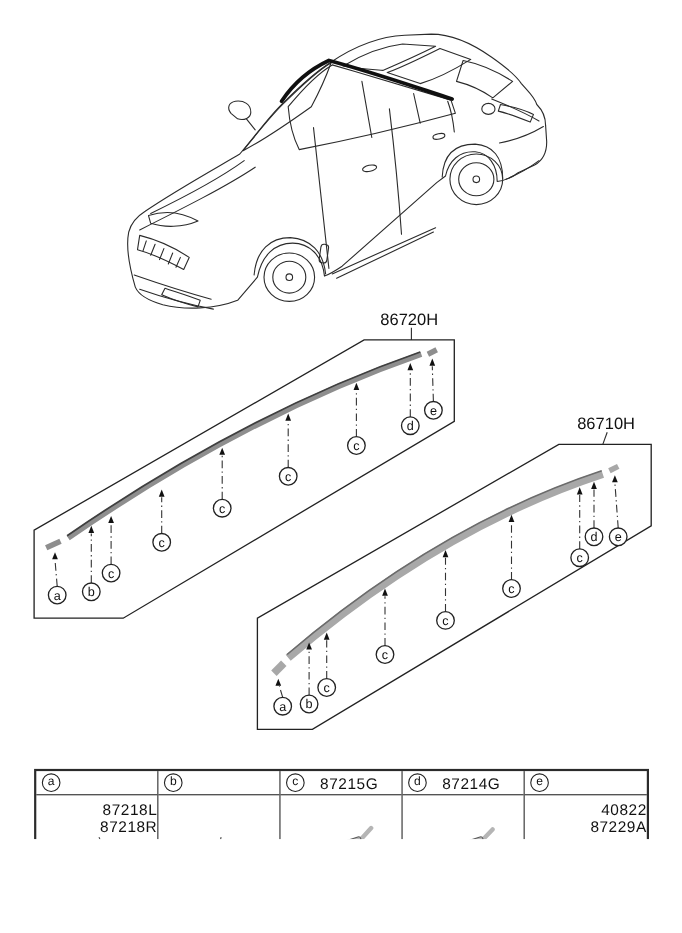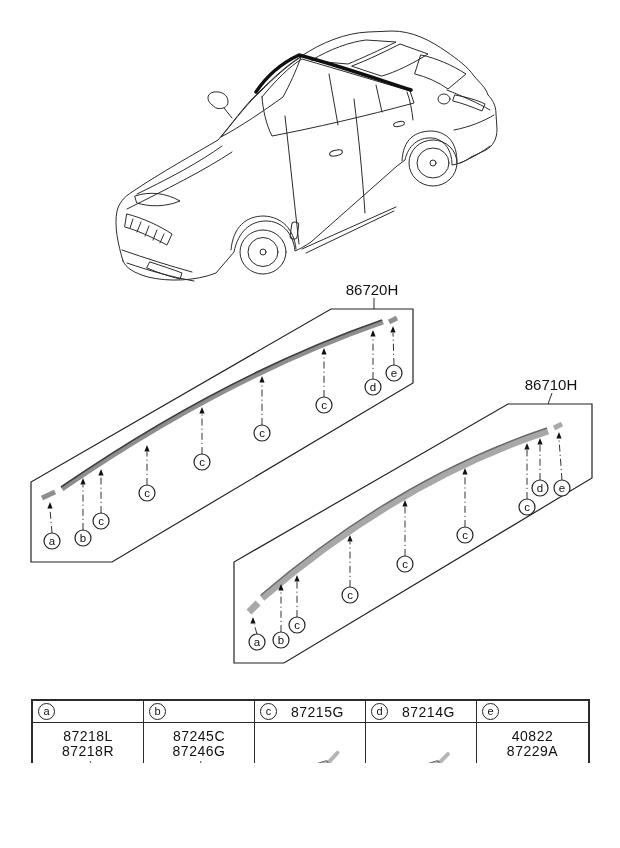--- a/index.html
+++ b/index.html
@@ -12,21 +12,21 @@
   
   #legend-table{position:absolute;left:31px;top:699px;width:559px;height:118px;
     border:2px solid #2b2b2b;display:grid;grid-template-columns:repeat(5,1fr);background:#fff;box-sizing:border-box;}
   .legend-col{display:grid;grid-template-rows:22px 1fr;border-right:1px solid #2b2b2b;min-width:0;}
   .legend-col:last-child{border-right:none;}
   .legend-head{display:flex;align-items:center;border-bottom:1px solid #2b2b2b;padding-left:5px;gap:14px;}
   .letter-circle{display:inline-flex;align-items:center;justify-content:center;width:15px;height:15px;
     border:1px solid #222;border-radius:50%;font-size:11px;line-height:1;background:#fff;flex:0 0 auto;}
   .head-part-number{font-size:14px;letter-spacing:0.5px;text-align:center;}
   .legend-body{position:relative;}
-  .cell-labels{position:absolute;left:0;top:6px;width:100%;text-align:center;
+  .cell-labels{position:absolute;left:0;top:6px;width:100%;text-align:right;
     font-size:14px;line-height:15px;letter-spacing:0.5px;}
   .cell-svg{position:absolute;left:0;top:0;}
 </style>
 </head>
 <body>
 
 <div id="page">
 
 <svg id="diagram-svg" width="620" height="848" viewBox="0 0 620 848">
 
@@ -251,24 +251,20 @@
           <path d="M-16,5 L-32,20" stroke="#a0a0a0" stroke-width="5" stroke-linecap="round" fill="none"></path>
           <path d="M-5,7 L-22,24" stroke="#8f8f8f" stroke-width="4" stroke-linecap="round" fill="none"></path>
           <path d="M16,1 L30,9" stroke="#a0a0a0" stroke-width="4" stroke-linecap="round" fill="none"></path>
           <path d="M18,-5 L33,-13" stroke="#b5b5b5" stroke-width="4" stroke-linecap="round" fill="none"></path>
           <rect x="-21" y="-9" width="42" height="16" rx="2" fill="#b9b9b9" stroke="#5a5a5a"></rect>
           <rect x="-13" y="-5" width="9" height="8" fill="#7d7d7d" stroke="#5a5a5a"></rect>
           <rect x="1" y="-5" width="9" height="8" fill="#7d7d7d" stroke="#5a5a5a"></rect>
           <path d="M-21,9 L21,9" stroke="#8a8a8a"></path>
         </g>
       </svg>
-      <div class="cell-labels">
-        <div>87245C</div>
-        <div>87246G</div>
-      </div>
     </div>
   </div>
 
   <div class="legend-col">
     <div class="legend-head">
       <span class="letter-circle">c</span>
       <span class="head-part-number">87215G</span>
     </div>
     <div class="legend-body">
       <svg class="cell-svg" width="110" height="94" viewBox="0 0 110 94">

